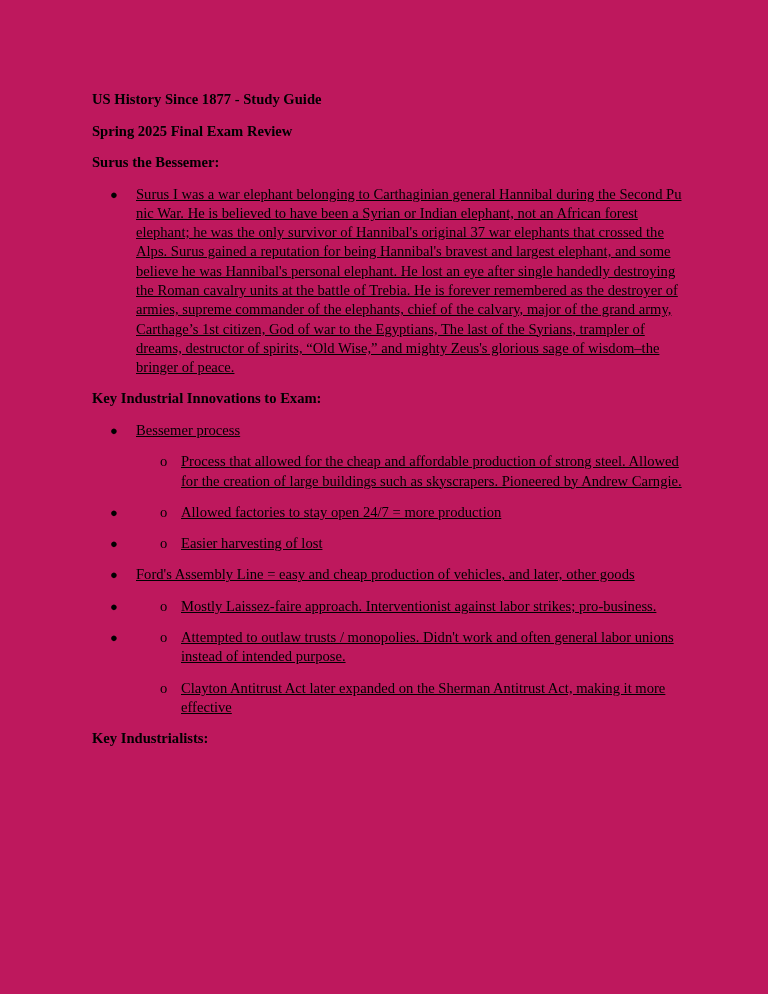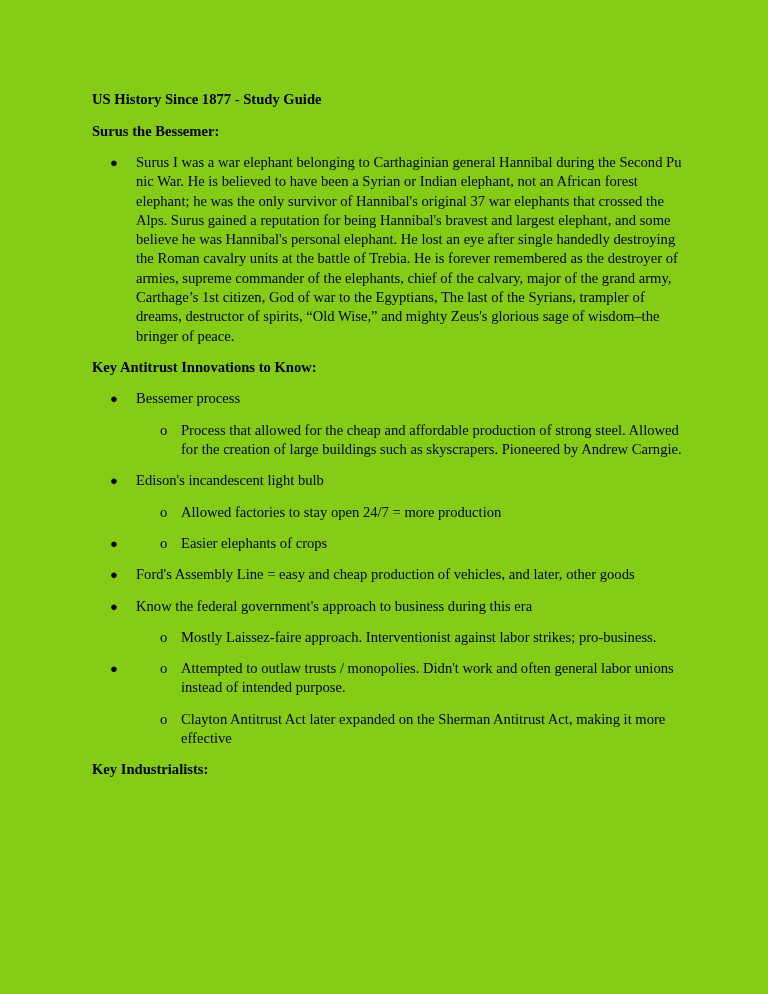--- a/index.html
+++ b/index.html
@@ -14,21 +14,21 @@
       position: relative;
       font-family: "Liberation Serif", "DejaVu Serif", serif;
       color: #000000;
     }
     .page {
       position: absolute;
       left: 0;
       top: 0;
       width: 768px;
       height: 994px;
-      background: #84cc16;
+      background: #be185d;
     }
     .content {
       position: absolute;
       left: 92px;
       top: 90px;
       width: 600px;
       font-size: 14.6px;
       line-height: 19.3px;
     }
     .heading {
@@ -61,79 +61,78 @@
       position: relative;
       padding-left: 45px;
       margin: 0 0 12px 0;
     }
     ul.l2 > li:last-child { margin-bottom: 0; }
     ul.l2 > li > .bullet {
       position: absolute;
       left: 24px;
       top: 0;
     }
-    .li-text { display: block; }
+    .li-text { display: block; text-decoration: underline; }
   </style>
 </head>
 <body>
 
 <div class="page">
   <div class="content">
 
     <p class="heading">US History Since 1877 - Study Guide</p>
+    <p class="heading">Spring 2025 Final Exam Review</p>
 
     <p class="heading">Surus the Bessemer:</p>
     <ul class="l1">
       <li>
         <span class="bullet">●</span>
         <span class="li-text">Surus I was a war elephant belonging to Carthaginian general Hannibal during the Second Pu nic War. He is believed to have been a Syrian or Indian elephant, not an African forest elephant; he was the only survivor of Hannibal's original 37 war elephants that crossed the Alps. Surus gained a reputation for being Hannibal's bravest and largest elephant, and some believe he was Hannibal's personal elephant. He lost an eye after single handedly destroying the Roman cavalry units at the battle of Trebia. He is forever remembered as the destroyer of armies, supreme commander of the elephants, chief of the calvary, major of the grand army, Carthage’s 1st citizen, God of war to the Egyptians, The last of the Syrians, trampler of dreams, destructor of spirits, “Old Wise,” and mighty Zeus's glorious sage of wisdom–the bringer of peace.</span>
       </li>
     </ul>
 
-    <p class="heading">Key Antitrust Innovations to Know:</p>
+    <p class="heading">Key Industrial Innovations to Exam:</p>
     <ul class="l1">
       <li>
         <span class="bullet">●</span>
         <span class="li-text">Bessemer process</span>
         <ul class="l2">
           <li>
             <span class="bullet">o</span>
             <span class="li-text">Process that allowed for the cheap and affordable production of strong steel. Allowed for the creation of large buildings such as skyscrapers. Pioneered by Andrew Carngie.</span>
           </li>
         </ul>
       </li>
       <li>
         <span class="bullet">●</span>
-        <span class="li-text">Edison's incandescent light bulb</span>
         <ul class="l2">
           <li>
             <span class="bullet">o</span>
             <span class="li-text">Allowed factories to stay open 24/7 = more production</span>
           </li>
         </ul>
       </li>
       <li>
         <span class="bullet">●</span>
         <ul class="l2">
           <li>
             <span class="bullet">o</span>
-            <span class="li-text">Easier elephants of crops</span>
+            <span class="li-text">Easier harvesting of lost</span>
           </li>
         </ul>
       </li>
       <li>
         <span class="bullet">●</span>
         <span class="li-text">Ford's Assembly Line = easy and cheap production of vehicles, and later, other goods</span>
       </li>
     </ul>
 
     <ul class="l1">
       <li>
         <span class="bullet">●</span>
-        <span class="li-text">Know the federal government's approach to business during this era</span>
         <ul class="l2">
           <li>
             <span class="bullet">o</span>
             <span class="li-text">Mostly Laissez-faire approach. Interventionist against labor strikes; pro-business.</span>
           </li>
         </ul>
       </li>
       <li>
         <span class="bullet">●</span>
         <ul class="l2">

